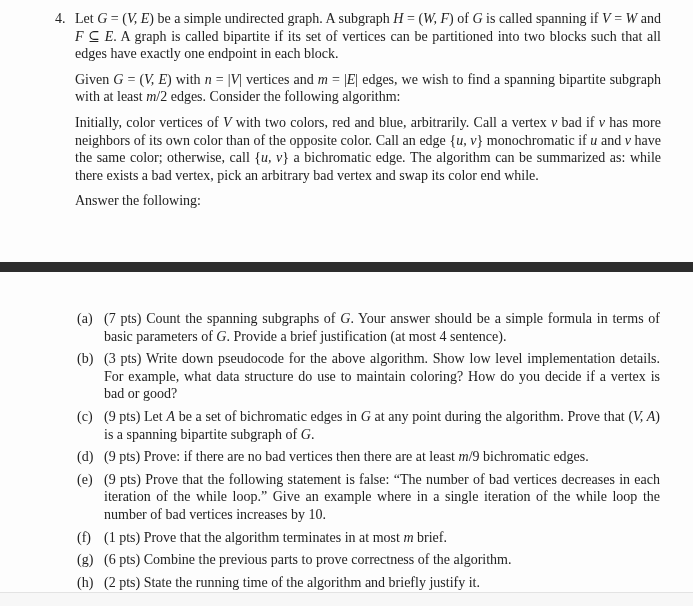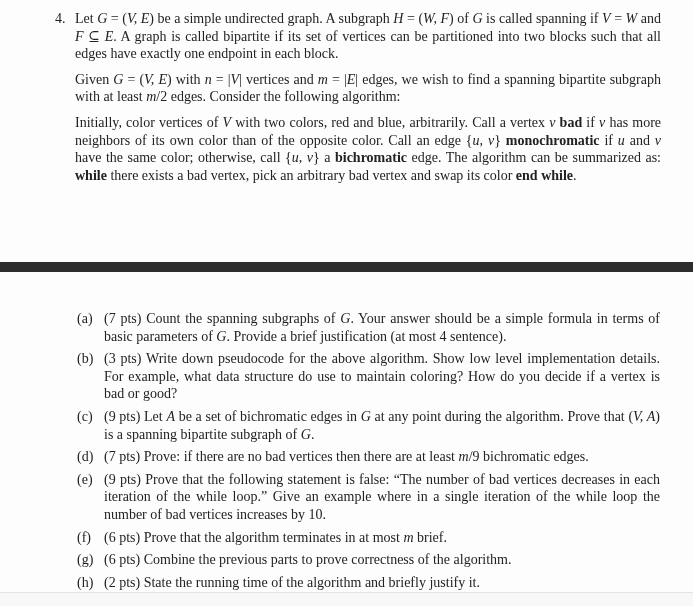--- a/index.html
+++ b/index.html
@@ -30,34 +30,35 @@
   .subq { display: flex; margin-bottom: 5px; }
   .subq-label { flex: 0 0 22px; margin-right: 5px; white-space: nowrap; }
   .subq-text { flex: 1; text-align: justify; }
 
   
   .page-bottom { position: absolute; left: 0; top: 592px; width: 693px; height: 14px;
                  border-top: 1px solid #e3e3e3; }
 
   
   .s-i { font-style: italic; }
-  .s-b { font-weight: bold; }
+  .s-b { font-weight: normal; }
 </style>
 </head>
 <body style="background: rgb(253, 253, 253); color: rgb(34, 34, 34);">
 
 <div class="screen">
 
   <div class="doc-top">
     <div class="prob-row">
       <div class="prob-num">4.</div>
       <div class="prob-body">
         <p><span>Let </span><span class="s-i">G</span><span> = (</span><span class="s-i">V, E</span><span>) be a simple undirected graph. A subgraph </span><span class="s-i">H</span><span> = (</span><span class="s-i">W, F</span><span>) of </span><span class="s-i">G</span><span> is called spanning if </span><span class="s-i">V</span><span> = </span><span class="s-i">W</span><span> and </span><span class="s-i">F</span><span> ⊆ </span><span class="s-i">E</span><span>. A graph is called bipartite if its set of vertices can be partitioned into two blocks such that all edges have exactly one endpoint in each block.</span></p>
         <p><span>Given </span><span class="s-i">G</span><span> = (</span><span class="s-i">V, E</span><span>) with </span><span class="s-i">n</span><span> = |</span><span class="s-i">V</span><span>| vertices and </span><span class="s-i">m</span><span> = |</span><span class="s-i">E</span><span>| edges, we wish to find a spanning bipartite subgraph with at least </span><span class="s-i">m</span><span>/2 edges. Consider the following algorithm:</span></p>
         <p><span>Initially, color vertices of </span><span class="s-i">V</span><span> with two colors, red and blue, arbitrarily. Call a vertex </span><span class="s-i">v</span><span> </span><span class="s-b">bad</span><span> if </span><span class="s-i">v</span><span> has more neighbors of its own color than of the opposite color. Call an edge {</span><span class="s-i">u, v</span><span>} </span><span class="s-b">monochromatic</span><span> if </span><span class="s-i">u</span><span> and </span><span class="s-i">v</span><span> have the same color; otherwise, call {</span><span class="s-i">u, v</span><span>} a </span><span class="s-b">bichromatic</span><span> edge. The algorithm can be summarized as: </span><span class="s-b">while</span><span> there exists a bad vertex, pick an arbitrary bad vertex and swap its color </span><span class="s-b">end while</span><span>.</span></p>
+        <p><span>Answer the following:</span></p>
       </div>
     </div>
   </div>
 
   <div class="divider" style="background: rgb(45, 45, 45);"></div>
 
   <div class="subq-list">
     <div class="subq">
       <span class="subq-label">(a)</span>
       <span class="subq-text"><span>(7 pts) Count the spanning subgraphs of </span><span class="s-i">G</span><span>. Your answer should be a simple formula in terms of basic parameters of </span><span class="s-i">G</span><span>. Provide a brief justification (at most 4 sentence).</span></span>
@@ -65,29 +66,29 @@
     <div class="subq">
       <span class="subq-label">(b)</span>
       <span class="subq-text"><span>(3 pts) Write down pseudocode for the above algorithm. Show low level implementation details. For example, what data structure do use to maintain coloring? How do you decide if a vertex is bad or good?</span></span>
     </div>
     <div class="subq">
       <span class="subq-label">(c)</span>
       <span class="subq-text"><span>(9 pts) Let </span><span class="s-i">A</span><span> be a set of bichromatic edges in </span><span class="s-i">G</span><span> at any point during the algorithm. Prove that (</span><span class="s-i">V, A</span><span>) is a spanning bipartite subgraph of </span><span class="s-i">G</span><span>.</span></span>
     </div>
     <div class="subq">
       <span class="subq-label">(d)</span>
-      <span class="subq-text"><span>(7 pts) Prove: if there are no bad vertices then there are at least </span><span class="s-i">m</span><span>/9 bichromatic edges.</span></span>
+      <span class="subq-text"><span>(9 pts) Prove: if there are no bad vertices then there are at least </span><span class="s-i">m</span><span>/9 bichromatic edges.</span></span>
     </div>
     <div class="subq">
       <span class="subq-label">(e)</span>
       <span class="subq-text"><span>(9 pts) Prove that the following statement is false: “The number of bad vertices decreases in each iteration of the while loop.” Give an example where in a single iteration of the while loop the number of bad vertices increases by 10.</span></span>
     </div>
     <div class="subq">
       <span class="subq-label">(f)</span>
-      <span class="subq-text"><span>(6 pts) Prove that the algorithm terminates in at most </span><span class="s-i">m</span><span> brief.</span></span>
+      <span class="subq-text"><span>(1 pts) Prove that the algorithm terminates in at most </span><span class="s-i">m</span><span> brief.</span></span>
     </div>
     <div class="subq">
       <span class="subq-label">(g)</span>
       <span class="subq-text"><span>(6 pts) Combine the previous parts to prove correctness of the algorithm.</span></span>
     </div>
     <div class="subq">
       <span class="subq-label">(h)</span>
       <span class="subq-text"><span>(2 pts) State the running time of the algorithm and briefly justify it.</span></span>
     </div>
   </div>

